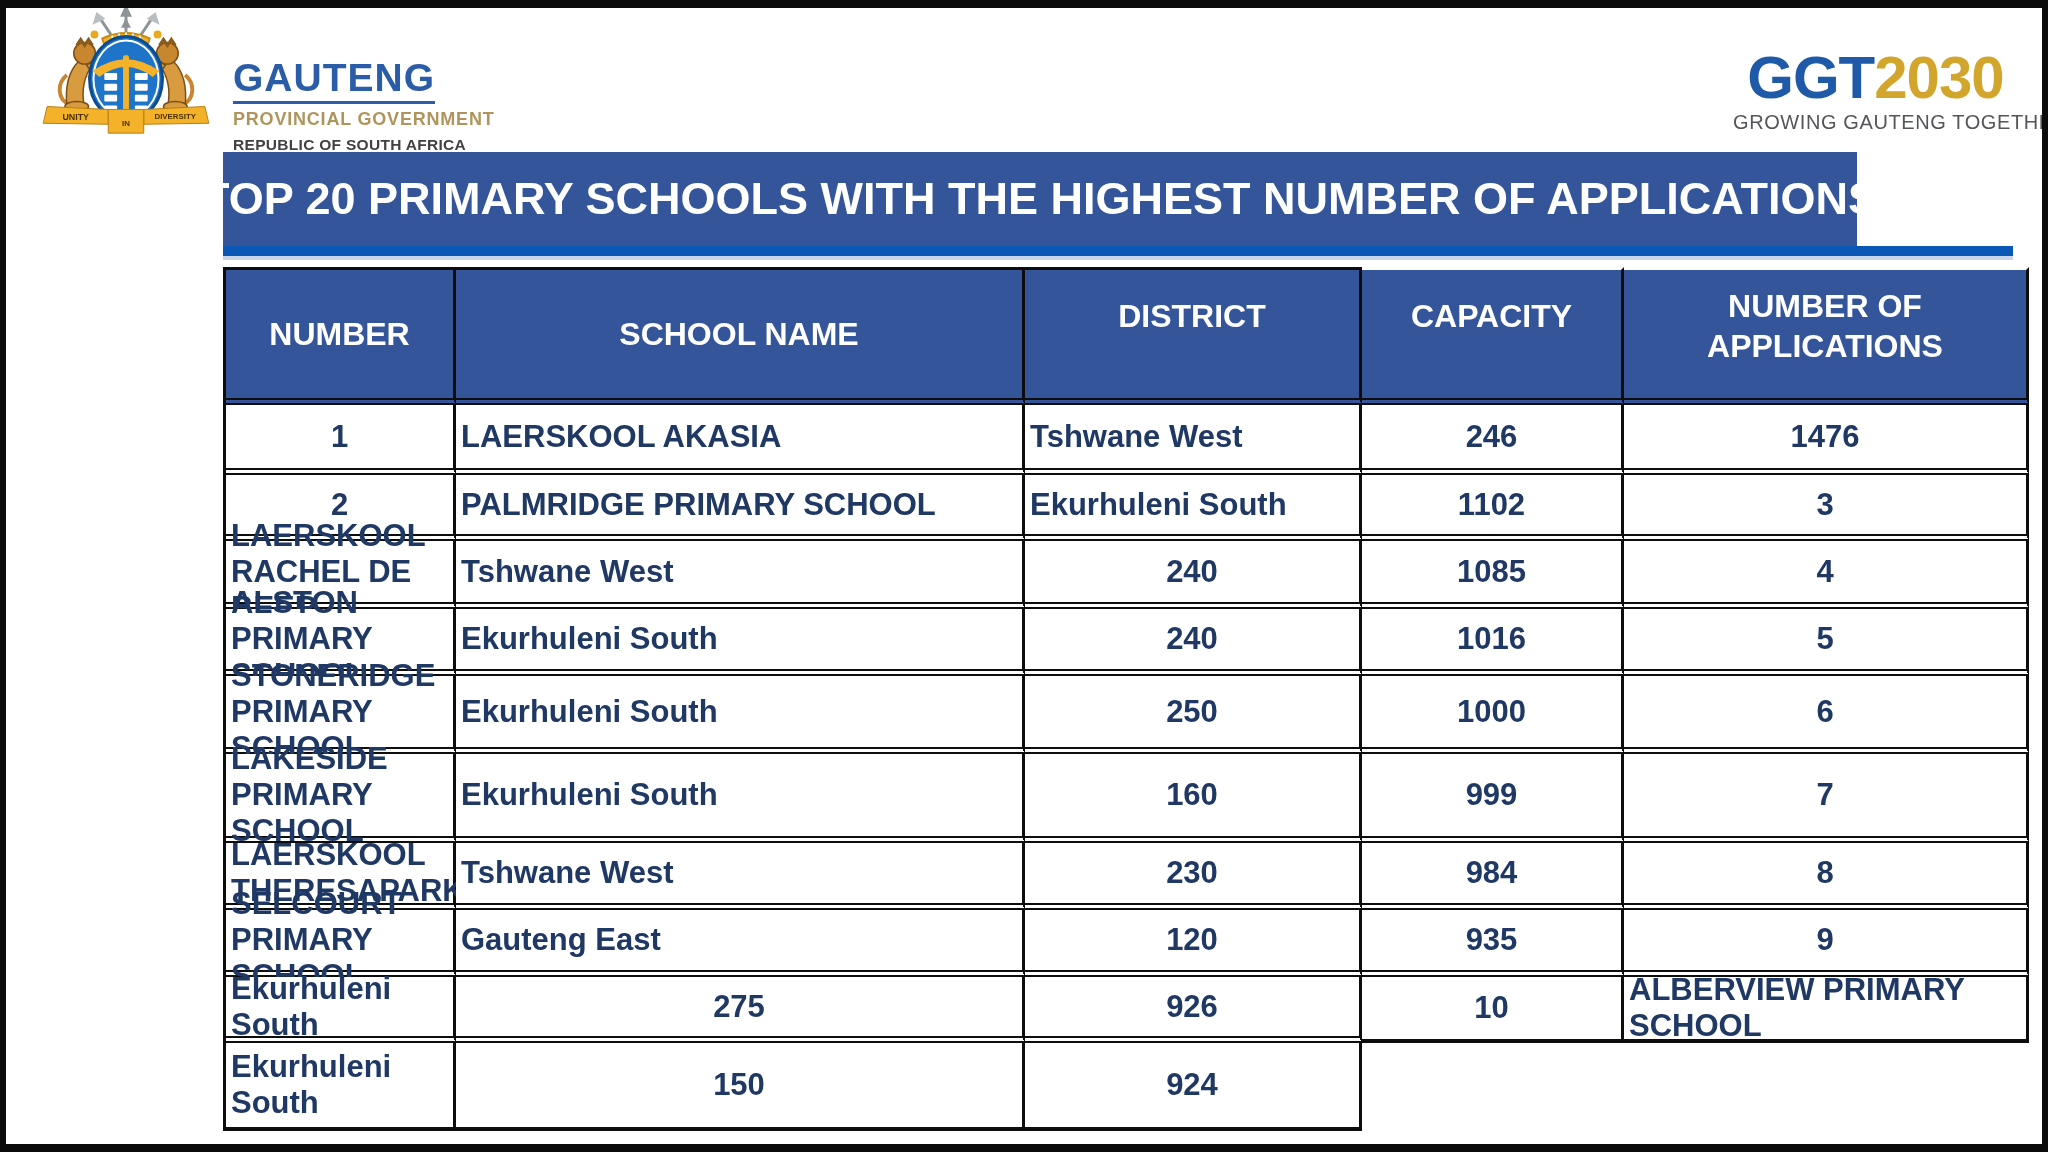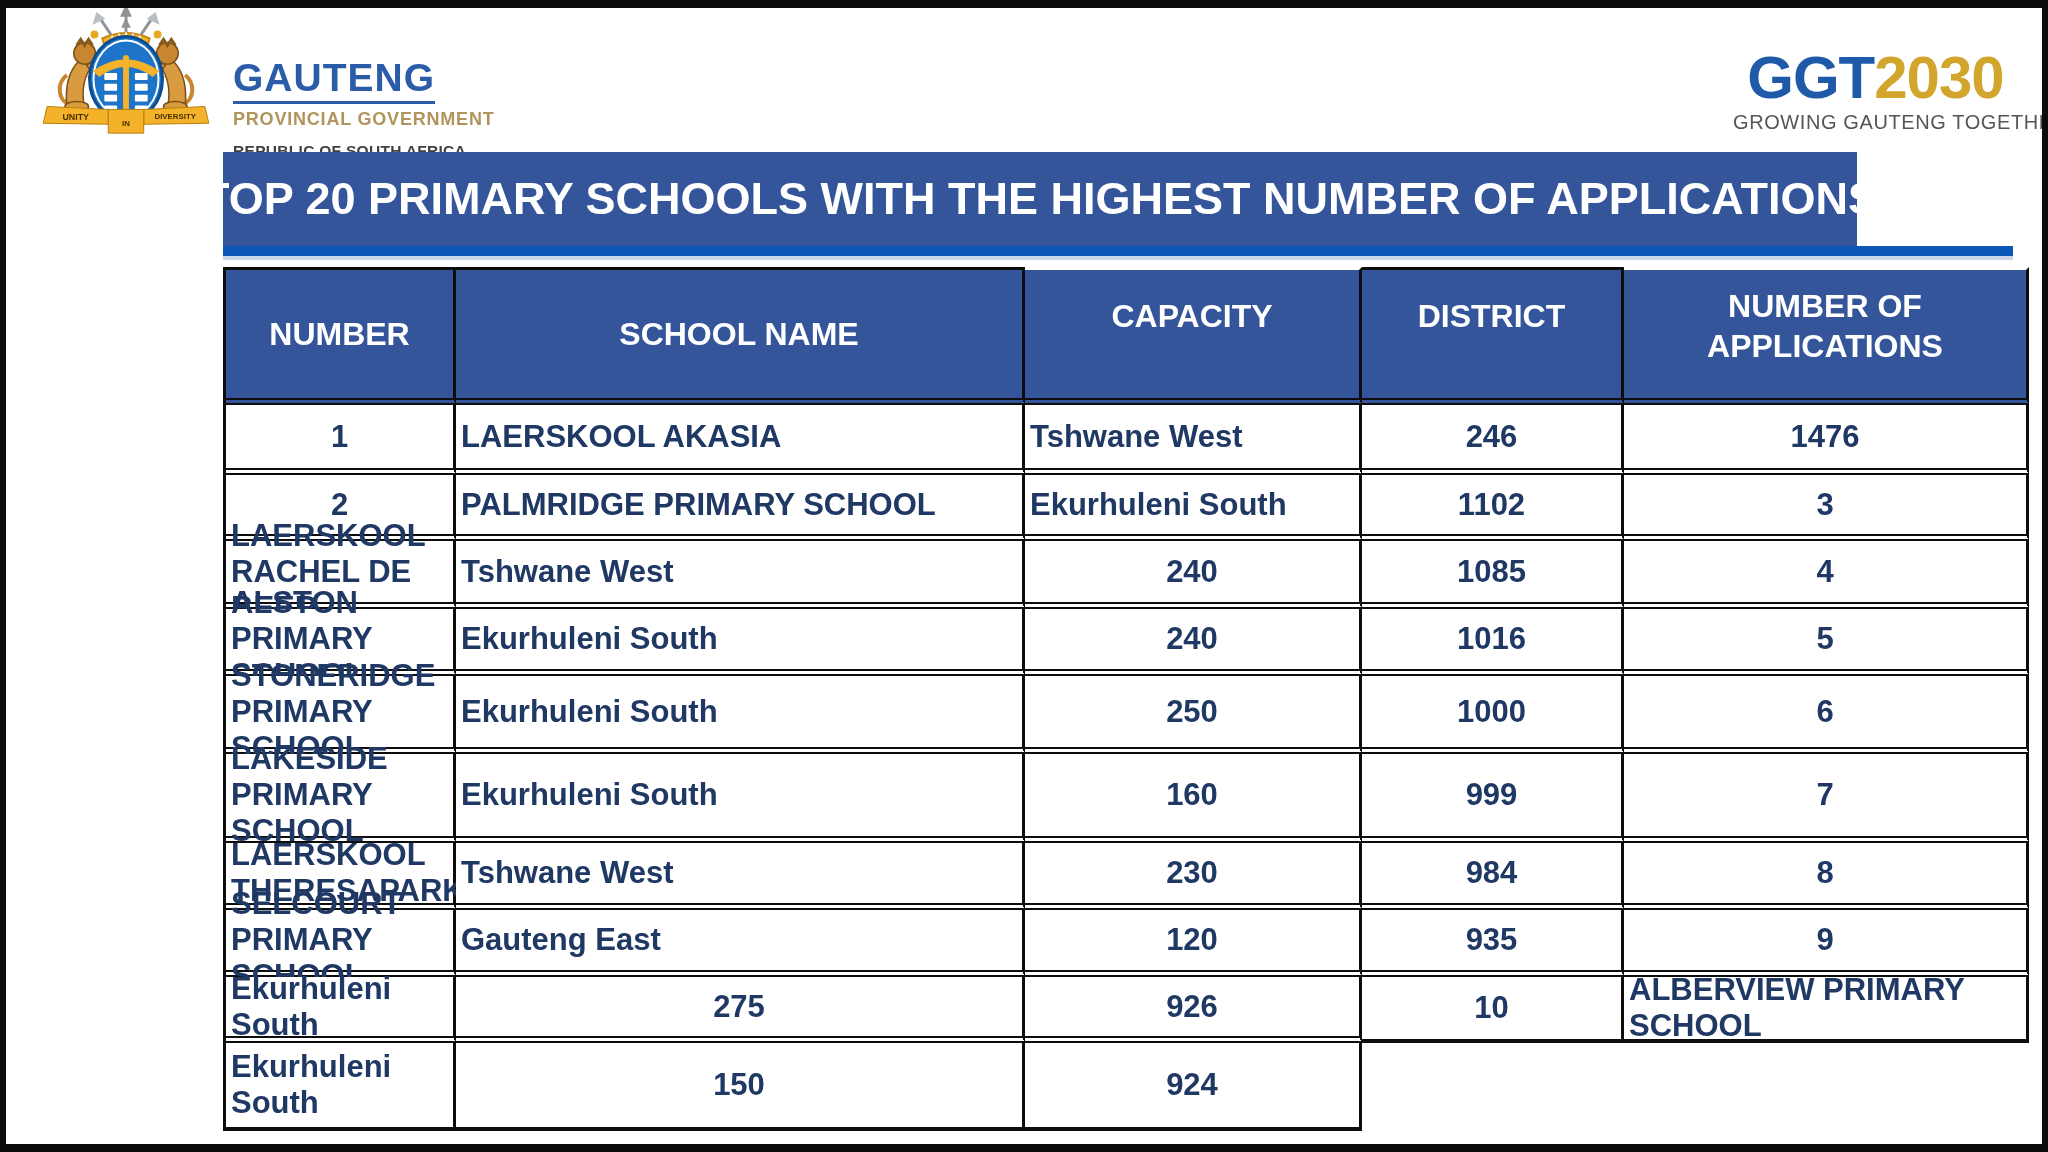--- a/index.html
+++ b/index.html
@@ -12,21 +12,21 @@
            border-bottom-width:8px; pointer-events:none; z-index:10; }
 
   
   .coa { position:absolute; left:26px; top:4px; width:200px; height:138px; }
 
   
   .gov { position:absolute; left:233px; top:56px; }
   .gov-name { display:inline-block; font-size:39px; font-weight:bold; letter-spacing:1px;
               color:var(--gov-blue); border-bottom:3px solid var(--gov-blue); padding-bottom:1px; }
   .gov-line1 { font-size:18px; font-weight:bold; letter-spacing:0.8px; color:var(--gov-gold); margin-top:5px; }
-  .gov-line2 { font-size:15.5px; font-weight:bold; letter-spacing:0.3px; color:#414042; margin-top:12px; }
+  .gov-line2 { font-size:15.5px; font-weight:bold; letter-spacing:0.3px; color:#414042; margin-top:6px; }
 
   
   .ggt { position:absolute; left:1733px; top:48px; width:285px; text-align:center; }
   .ggt-main { font-size:60px; font-weight:bold; letter-spacing:-1px; line-height:1; }
   .ggt-acronym { color:var(--ggt-blue); }
   .ggt-year { color:var(--ggt-gold); }
   .ggt-tagline { font-size:20px; color:#55565A; letter-spacing:0.6px; margin-top:3px; white-space:nowrap; }
 
   
   .title-bar { position:absolute; left:223px; top:152px; width:1634px; height:94px;
@@ -142,22 +142,22 @@
   </div>
 
   <div class="title-bar">
     <div class="title-text">TOP 20 PRIMARY SCHOOLS WITH THE HIGHEST NUMBER OF APPLICATIONS</div>
   </div>
   <div class="title-accent"></div>
 
   <div class="tbl">
     <div class="th low">NUMBER</div>
     <div class="th low">SCHOOL NAME</div>
+    <div class="th high">DISTRICT</div>
     <div class="th high no-top">CAPACITY</div>
-    <div class="th high">DISTRICT</div>
     <div class="th high2 no-top">NUMBER OF APPLICATIONS</div>
 
     <div class="td">1</div>
     <div class="td left">LAERSKOOL AKASIA</div>
     <div class="td left">Tshwane West</div>
     <div class="td">246</div>
     <div class="td">1476</div>
 
     <div class="td">2</div>
     <div class="td left">PALMRIDGE PRIMARY SCHOOL</div>

